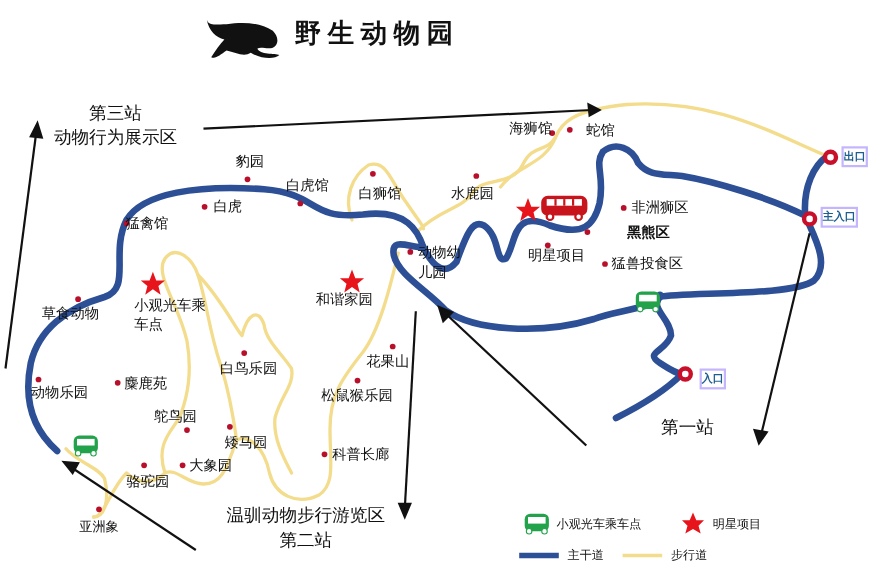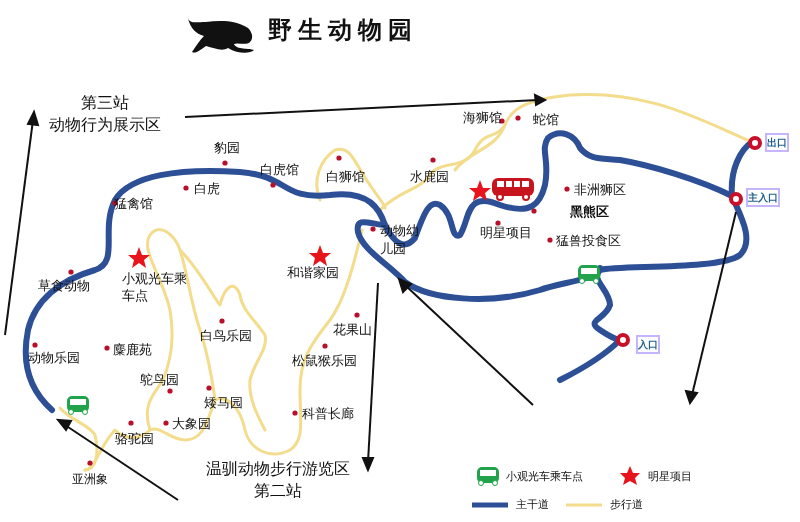--- a/index.html
+++ b/index.html
@@ -133,20 +133,21 @@
   </g>
 </svg>
 
 <div class="title">野生动物园</div>
 
 <div class="station" style="left:20px;top:92px;width:170px;">
   <div>第三站</div>
   <div>动物行为展示区</div>
 </div>
 <div class="station" style="left:540px;top:378px;width:170px;">
+  <div>第一站</div>
 </div>
 <div class="station" style="left:178px;top:458px;width:200px;">
   <div>温驯动物步行游览区</div>
   <div>第二站</div>
 </div>
 
 <div class="gate" style="left:765px;top:133px;">出口</div>
 <div class="gate" style="left:746px;top:188px;">主入口</div>
 <div class="gate" style="left:636px;top:335px;">入口</div>
 

